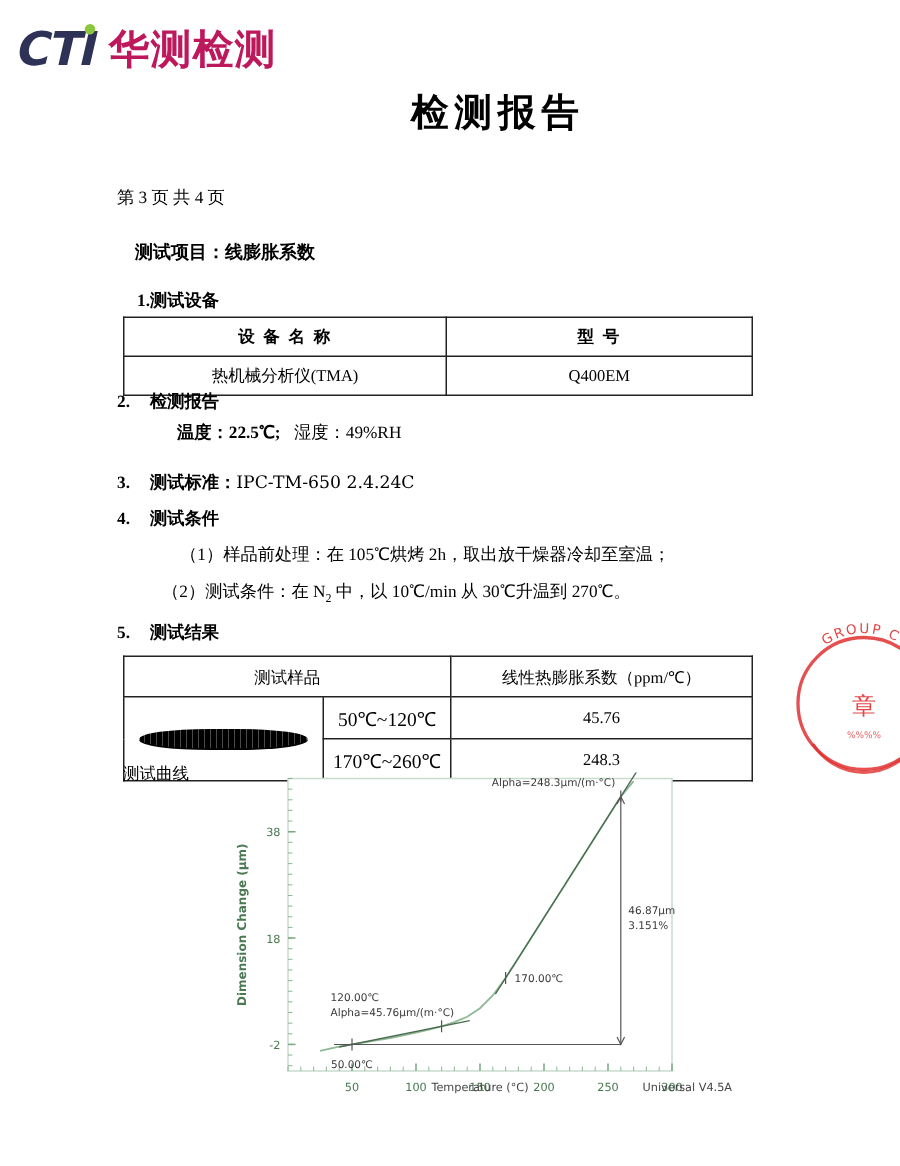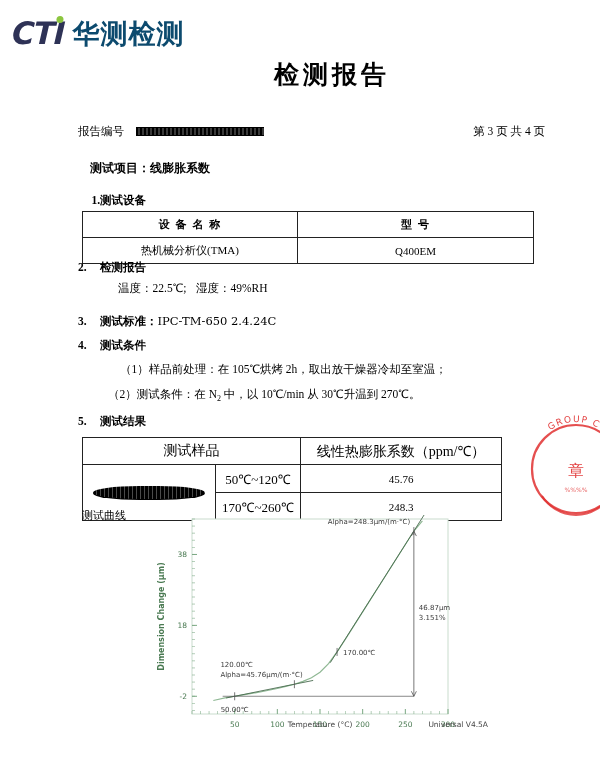--- a/index.html
+++ b/index.html
@@ -41,21 +41,21 @@
     height: 7px;
     border-radius: 50%;
     background: #8cc63f;
     right: 1px;
     top: -2px;
   }
   .logo-cn {
     font-family: "DejaVu Sans", sans-serif;
     font-weight: bold;
     font-size: 27px;
-    color: #0c4a6e;
+    color: #be185d;
     margin-left: 8px;
     line-height: 1;
     letter-spacing: 1px;
   }
 
   .doc-title {
     position: absolute;
     left: 0;
     right: 0;
     top: 58px;
@@ -122,27 +122,27 @@
   table {
     border-collapse: collapse;
     position: absolute;
     font-size: 11px;
   }
   table td, table th {
     border: 1px solid #222;
     text-align: center;
     font-weight: normal;
   }
-  #equip-table { left: 82px; top: 211px; width: 452px; }
+  #equip-table { left: 82px; top: 211px; width: 420px; }
   #equip-table th { height: 23px; font-weight: bold; letter-spacing: 1px; font-family: "DejaVu Serif", serif; font-size: 11px;}
   #equip-table td { height: 23px; }
   #equip-table .col-a { width: 212px; }
 
   #result-table { left: 82px; top: 437px; width: 420px; }
-  #result-table th { height: 24px; font-size: 14px; }
+  #result-table th { height: 24px; font-size: 11px; }
   #result-table td { height: 25px; }
   #result-table .col-sample { width: 130px; }
   #result-table .col-range { width: 82px; font-size: 13px;}
 
   .sample-img {
     display: block;
     width: 112px;
     height: 13px;
     margin: 0 auto;
     background: #0a0a0a;
@@ -215,24 +215,20 @@
   <span class="logo-cti">
     <span>CTI</span>
     <span class="logo-dot"></span>
   </span>
   <span class="logo-cn">华测检测</span>
 </div>
 
 <div class="doc-title">检测报告</div>
 
 <div class="report-row">
-  <span class="report-left">
-    <span>报告编号</span>
-    <span class="redact-bar"></span>
-  </span>
   <span class="page-no">第 3 页  共 4 页</span>
 </div>
 
 <div class="sec-title" style="left:90px; top:160px;">测试项目：线膨胀系数</div>
 
 <div class="num-head" style="left:78px; top:193px;text-align:right;">
   <span class="idx">1.</span><span>测试设备</span>
 </div>
 
 <table id="equip-table">
@@ -244,21 +240,21 @@
   <tr>
     <td>热机械分析仪(TMA)</td>
     <td>Q400EM</td>
   </tr>
 </tbody>
   </table>
 
 <div class="num-head" style="left:78px; top:260px;">
   <span class="idx">2.</span><span>检测报告</span>
 </div>
-<div class="body-text" style="left:118px; top:281px;">温度：22.5℃;</div>
+<div class="body-text" style="left:118px; top:281px;font-weight:bold;">温度：22.5℃;</div>
 <div class="body-text" style="left:196px; top:281px;">湿度：49%RH</div>
 
 <div class="num-head" style="left:78px; top:314px;">
   <span class="idx">3.</span><span>测试标准：</span><span class="norm" style="font-weight:normal;">IPC-TM-650 2.4.24C</span>
 </div>
 
 <div class="num-head" style="left:78px; top:338px;">
   <span class="idx">4.</span><span>测试条件</span>
 </div>
 <div class="body-text" style="left:120px; top:362px;">（1）样品前处理：在 105℃烘烤 2h，取出放干燥器冷却至室温；</div>

